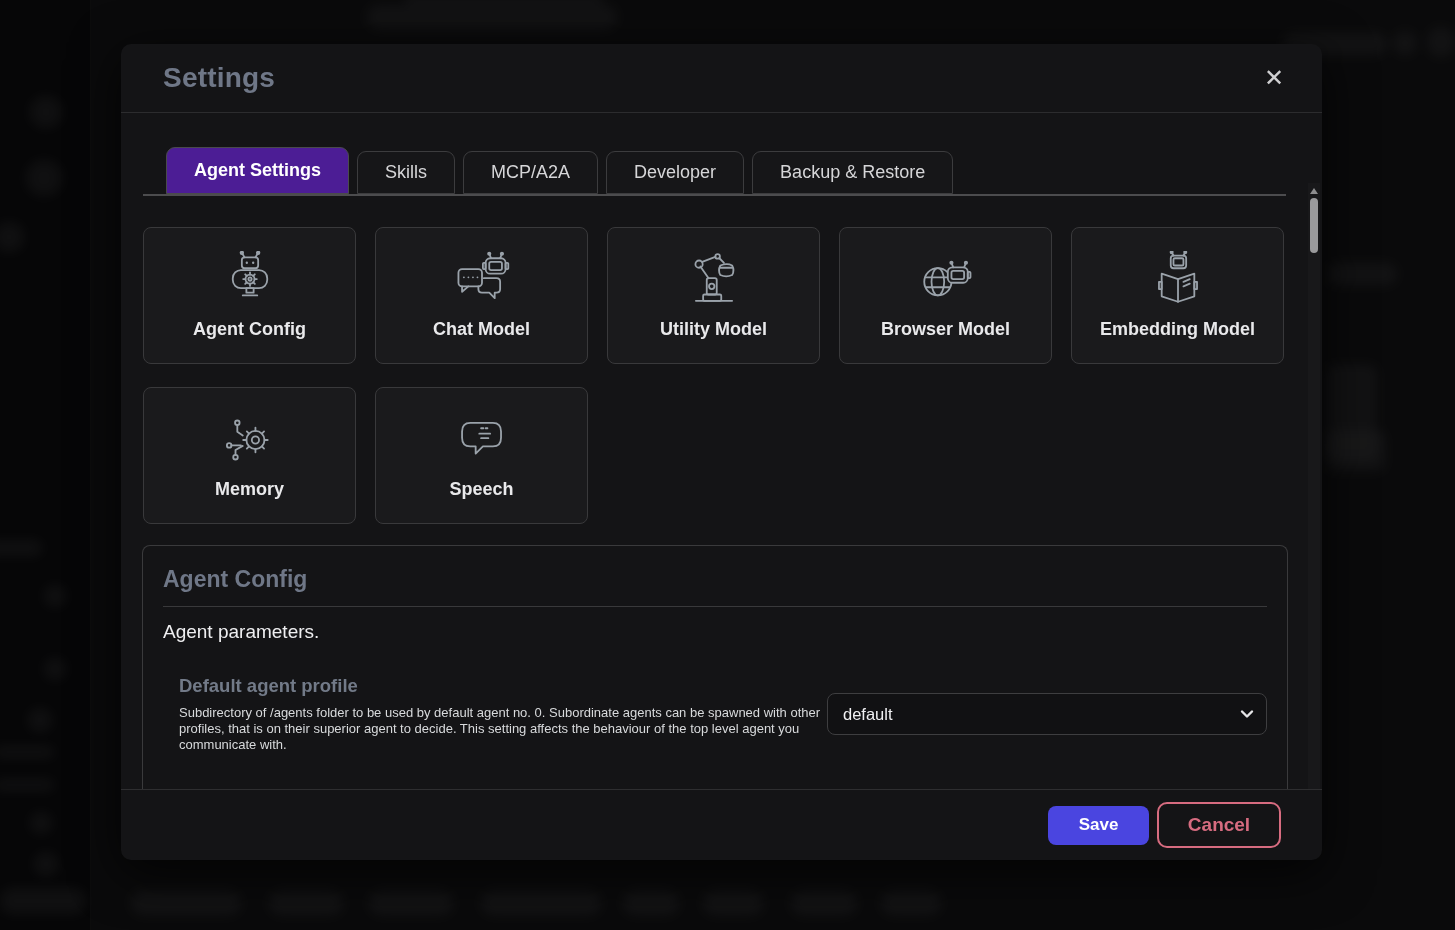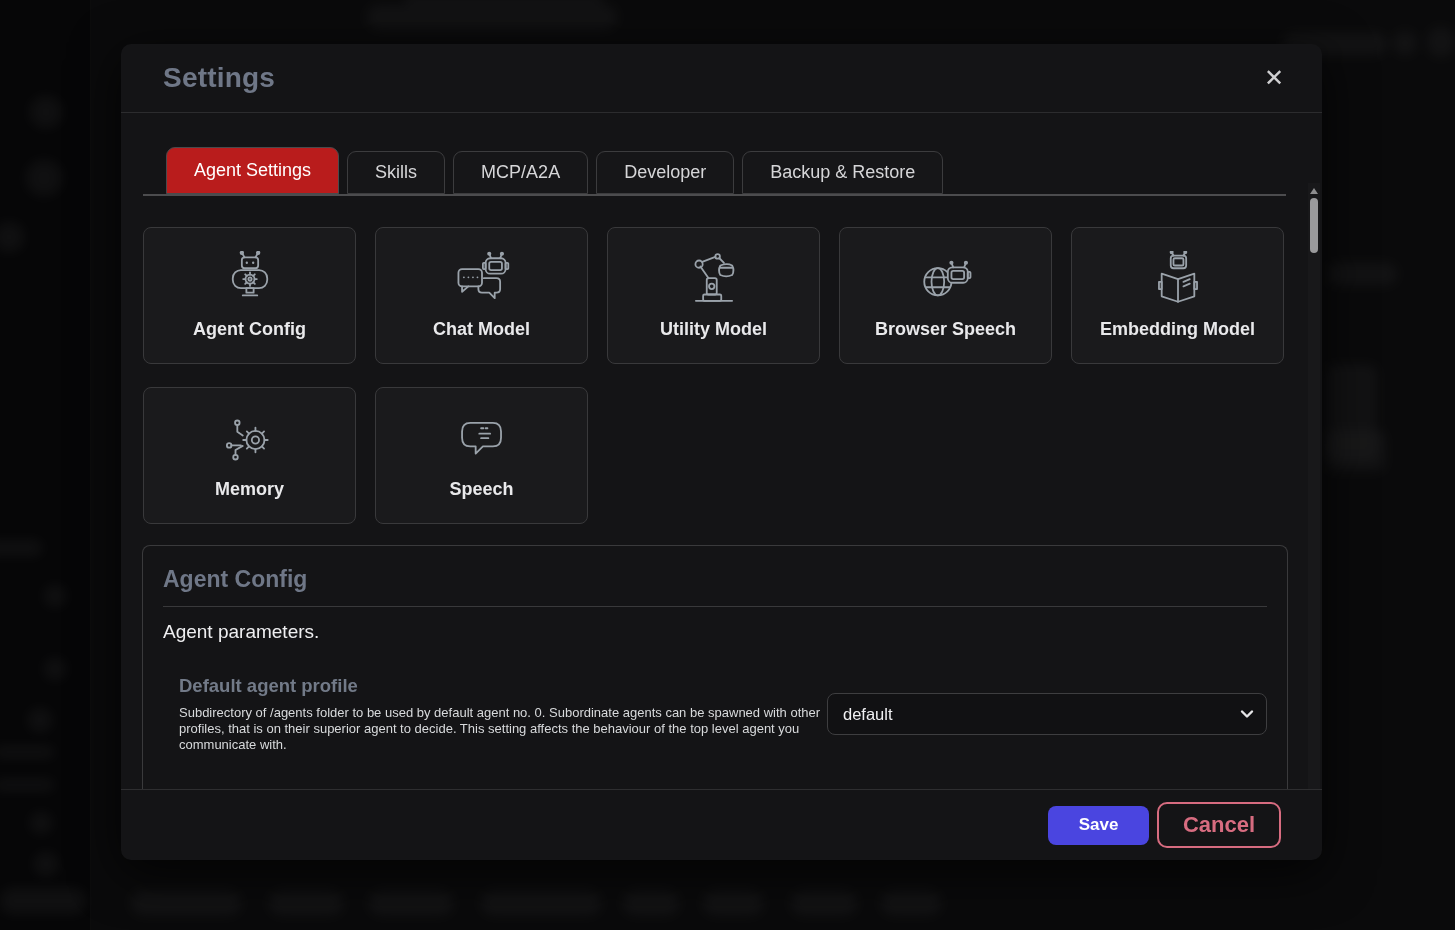--- a/index.html
+++ b/index.html
@@ -25,21 +25,21 @@
     cursor:pointer; padding:4px 6px; }
 
   .modal-body { position:relative; flex:1 1 auto; overflow:hidden; padding:34px 36px 0 22px; }
 
   
   .tabs-wrap { border-bottom:2px solid #4c4c4e; padding-left:23px; }
   .tabs { display:flex; align-items:flex-end; gap:8px; }
   .tab { background:#161618; border:1px solid #3c3c3e; border-radius:9px 9px 0 0;
     color:#d6d6d8; font-size:18px; height:43px; padding:0 27px; cursor:pointer;
     font-family:"Liberation Sans", sans-serif; white-space:nowrap; }
-  .tab.active { background:#b91c1c; border-color:#4a4a4c; color:#ffffff; font-weight:normal; height:47px;text-align:right; }
+  .tab.active { background:#4c1d95; border-color:#4a4a4c; color:#ffffff; font-weight:bold; height:47px;text-align:right; }
 
   
   .cards { display:flex; flex-wrap:wrap; gap:23px 19px; margin-top:31px; width:1150px; }
   .card { width:213px; height:137px; background:#1a1a1c; border:1px solid #39393b; border-radius:8px;
     display:flex; flex-direction:column; align-items:center; justify-content:center; gap:10px; cursor:pointer; }
   .card svg { width:62px; height:58px; stroke:#9aa2aa; fill:none; stroke-width:2;
     stroke-linecap:round; stroke-linejoin:round; }
   .card .dotfill { fill:#9aa2aa; stroke:none; }
   .card-label { color:#e9e9eb; font-size:18px; font-weight:bold; }
 
@@ -66,21 +66,21 @@
   .sb-arrow svg { fill:#8d8d8f; }
   .sb-up { top:2px; }
   .sb-thumb { position:absolute; left:2px; top:15px; width:8px; height:55px; background:#9a9a9c; border-radius:4px; }
 
   
   .modal-footer { flex:0 0 71px; border-top:1px solid #2e2e30; display:flex; align-items:center;
     justify-content:flex-end; gap:8px; padding-right:41px; }
   .btn-save { width:101px; height:39px; background:#4a45e0; color:#ffffff; border:none; border-radius:8px;
     font-size:17px; font-weight:bold; cursor:pointer; font-family:"Liberation Sans", sans-serif; }
   .btn-cancel { width:124px; height:46px; background:transparent; color:#d76c80; border:2px solid #d76c80;
-    border-radius:10px; font-size:22px; font-weight:bold; cursor:pointer; font-family:"Liberation Sans", sans-serif; }
+    border-radius:10px; font-size:19px; font-weight:bold; cursor:pointer; font-family:"Liberation Sans", sans-serif; }
 </style>
 </head>
 <body>
 
 <div class="screen">
 
   <div class="bg-app">
     <div class="bg-sidebar"></div>
     <div class="blob round" style="left:30px;top:96px;width:32px;height:32px;"></div>
     <div class="blob round" style="left:26px;top:160px;width:36px;height:36px;"></div>
@@ -210,21 +210,21 @@
             <line x1="9" y1="29" x2="37" y2="29"></line>
             <line x1="10" y1="40" x2="36" y2="40"></line>
             <rect x="34" y="18" width="22" height="17" rx="5" fill="#1a1a1c"></rect>
             <rect x="38" y="22" width="14" height="9" rx="2"></rect>
             <line x1="40" y1="18" x2="38" y2="13"></line>
               <circle cx="38" cy="13" r="1.3"></circle>
             <line x1="52" y1="18" x2="54" y2="13"></line>
               <circle cx="54" cy="13" r="1.3"></circle>
             <rect x="56" y="23" width="3" height="7" rx="1"></rect>
           </svg>
-          <div class="card-label">Browser Speech</div>
+          <div class="card-label">Browser Model</div>
         </div>
 
         <div class="card">
           <svg viewBox="0 0 64 64">
             <rect x="24" y="5" width="17" height="14" rx="3"></rect>
             <rect x="27" y="8" width="11" height="8" rx="1.5"></rect>
             <line x1="27" y1="5" x2="25" y2="1.5"></line>
               <circle cx="25" cy="1.5" r="1.2"></circle>
             <line x1="38" y1="5" x2="40" y2="1.5"></line>
               <circle cx="40" cy="1.5" r="1.2"></circle>

